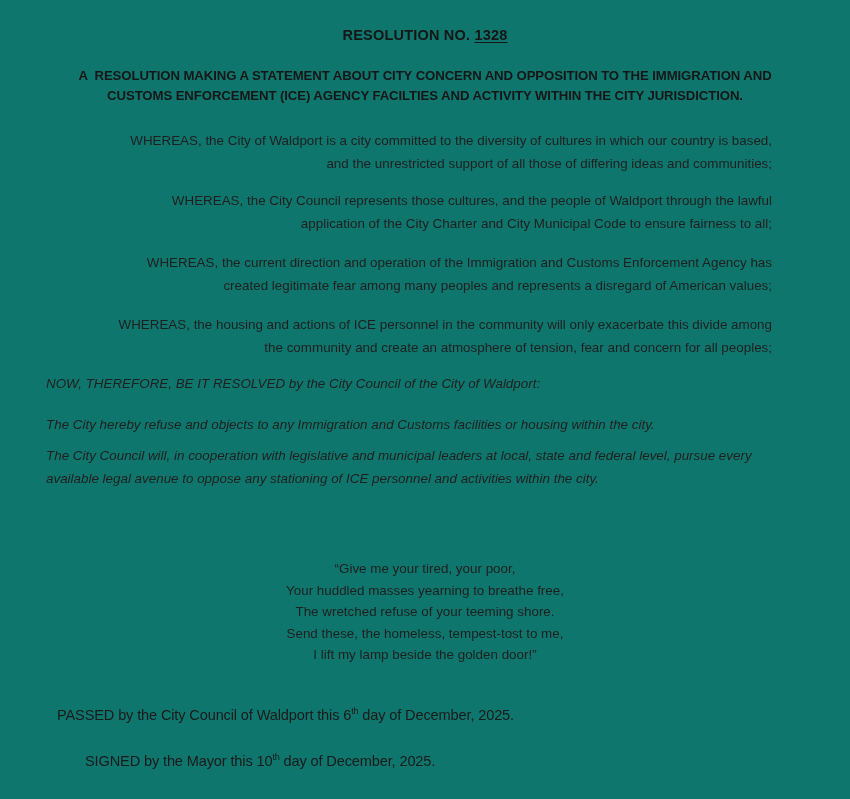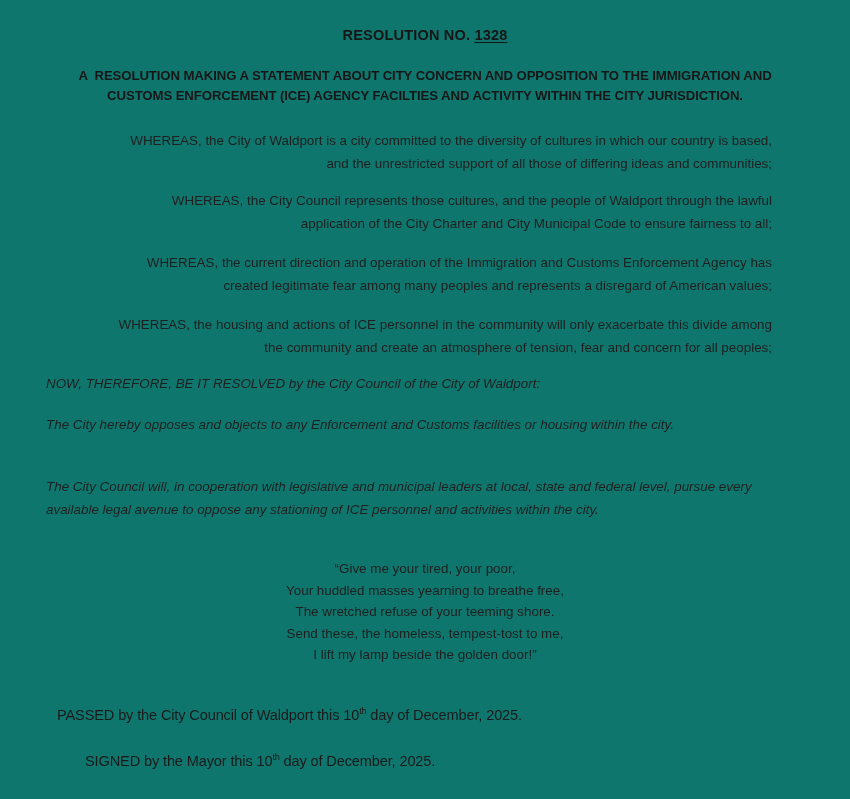--- a/index.html
+++ b/index.html
@@ -111,28 +111,28 @@
 
   <div class="doc-subtitle">A  RESOLUTION MAKING A STATEMENT ABOUT CITY CONCERN AND OPPOSITION TO THE IMMIGRATION AND CUSTOMS ENFORCEMENT (ICE) AGENCY FACILTIES AND ACTIVITY WITHIN THE CITY JURISDICTION.</div>
 
   <div class="body-block whereas" style="top:130px;">WHEREAS, the City of Waldport is a city committed to the diversity of cultures in which our country is based, and the unrestricted support of all those of differing ideas and communities;</div>
   <div class="body-block whereas" style="top:190px;">WHEREAS, the City Council represents those cultures, and the people of Waldport through the lawful application of the City Charter and City Municipal Code to ensure fairness to all;</div>
   <div class="body-block whereas" style="top:314px;">WHEREAS, the housing and actions of ICE personnel in the community will only exacerbate this divide among the community and create an atmosphere of tension, fear and concern for all peoples;</div>
   <div class="body-block whereas" style="top:252px;">WHEREAS, the current direction and operation of the Immigration and Customs Enforcement Agency has created legitimate fear among many peoples and represents a disregard of American values;</div>
 
   <div class="body-block flush" style="top:373px;">NOW, THEREFORE, BE IT RESOLVED by the City Council of the City of Waldport:</div>
 
-  <div class="body-block flush" style="top:414px;">The City hereby opposes and objects to any Enforcement and Customs facilities or housing within the city.</div>
-  <div class="body-block flush" style="top:476px;">The City Council will, in cooperation with legislative and municipal leaders at local, state and federal level, pursue every available legal avenue to oppose any stationing of ICE personnel and activities within the city.</div>
+  <div class="body-block flush" style="top:414px;">The City hereby refuse and objects to any Immigration and Customs facilities or housing within the city.</div>
+  <div class="body-block flush" style="top:445px;">The City Council will, in cooperation with legislative and municipal leaders at local, state and federal level, pursue every available legal avenue to oppose any stationing of ICE personnel and activities within the city.</div>
 
   <div class="quote" style="top:558px;">
     <div>“Give me your tired, your poor,</div>
     <div>Your huddled masses yearning to breathe free,</div>
     <div>The wretched refuse of your teeming shore.</div>
     <div>Send these, the homeless, tempest-tost to me,</div>
     <div>I lift my lamp beside the golden door!”</div>
   </div>
 
-  <div class="footer-line" style="top:707px;"><span>PASSED by the City Council of Waldport this 10</span><sup>th</sup><span> day of December, 2025.</span></div>
+  <div class="footer-line" style="top:707px;"><span>PASSED by the City Council of Waldport this 6</span><sup>th</sup><span> day of December, 2025.</span></div>
 
   <div class="footer-line" style="top:753px;margin-left:28px;"><span>SIGNED by the Mayor this 10</span><sup>th</sup><span> day of December, 2025.</span></div>
 
 </div>
 
 </body></html>

